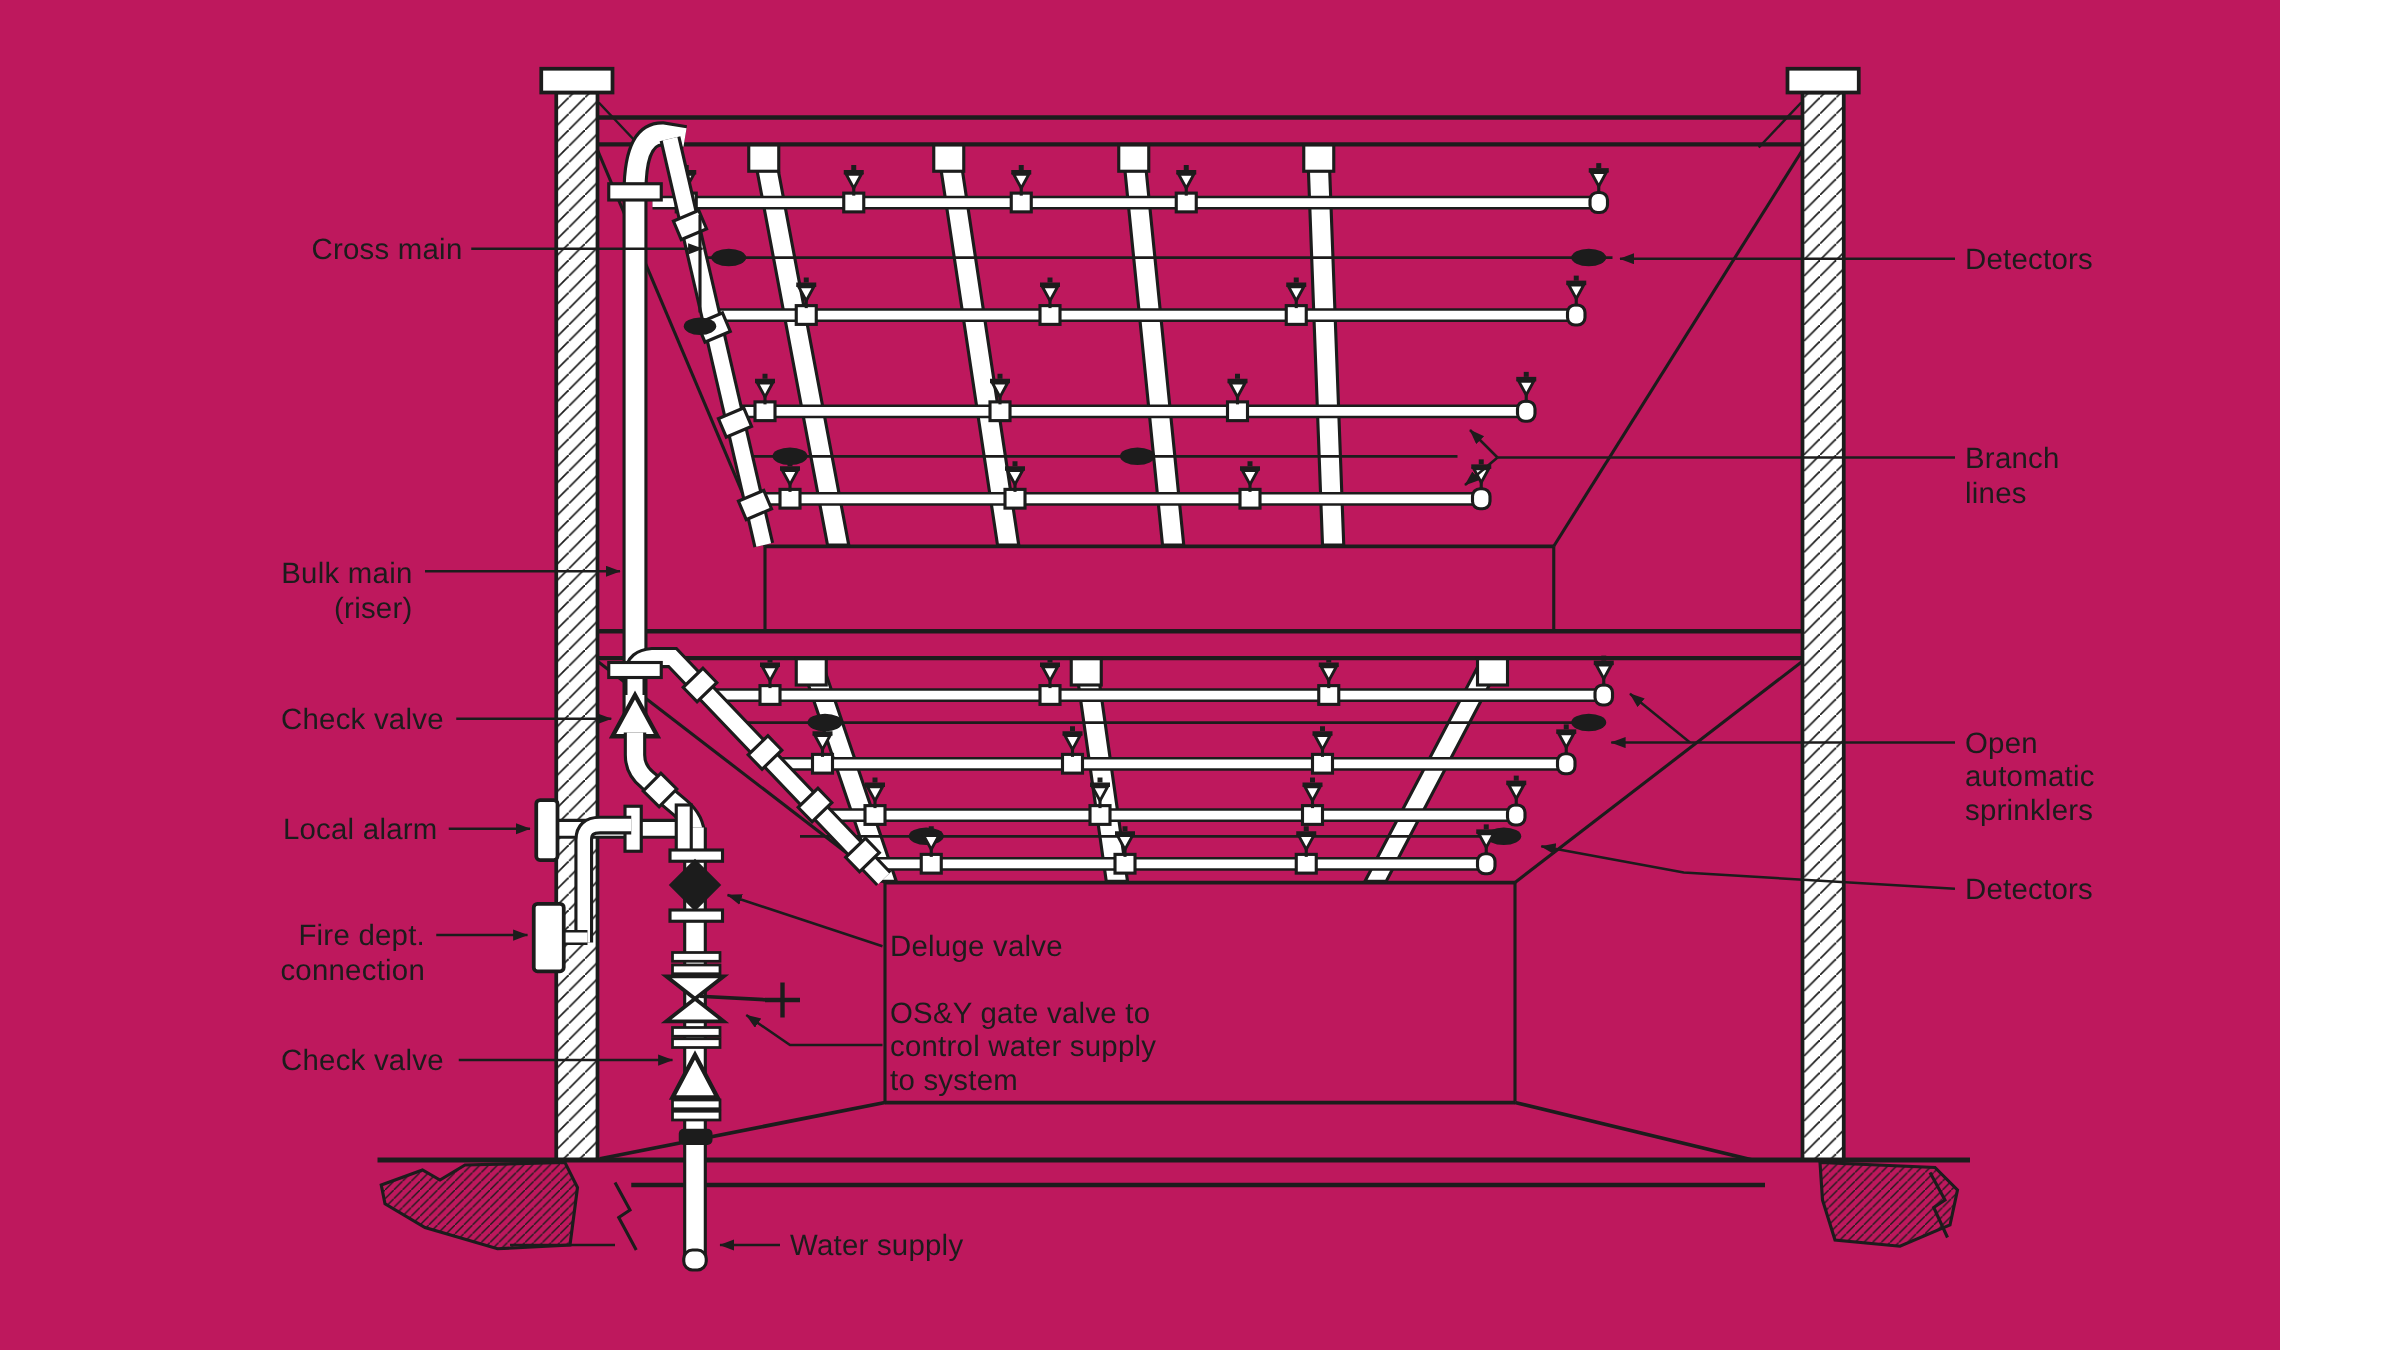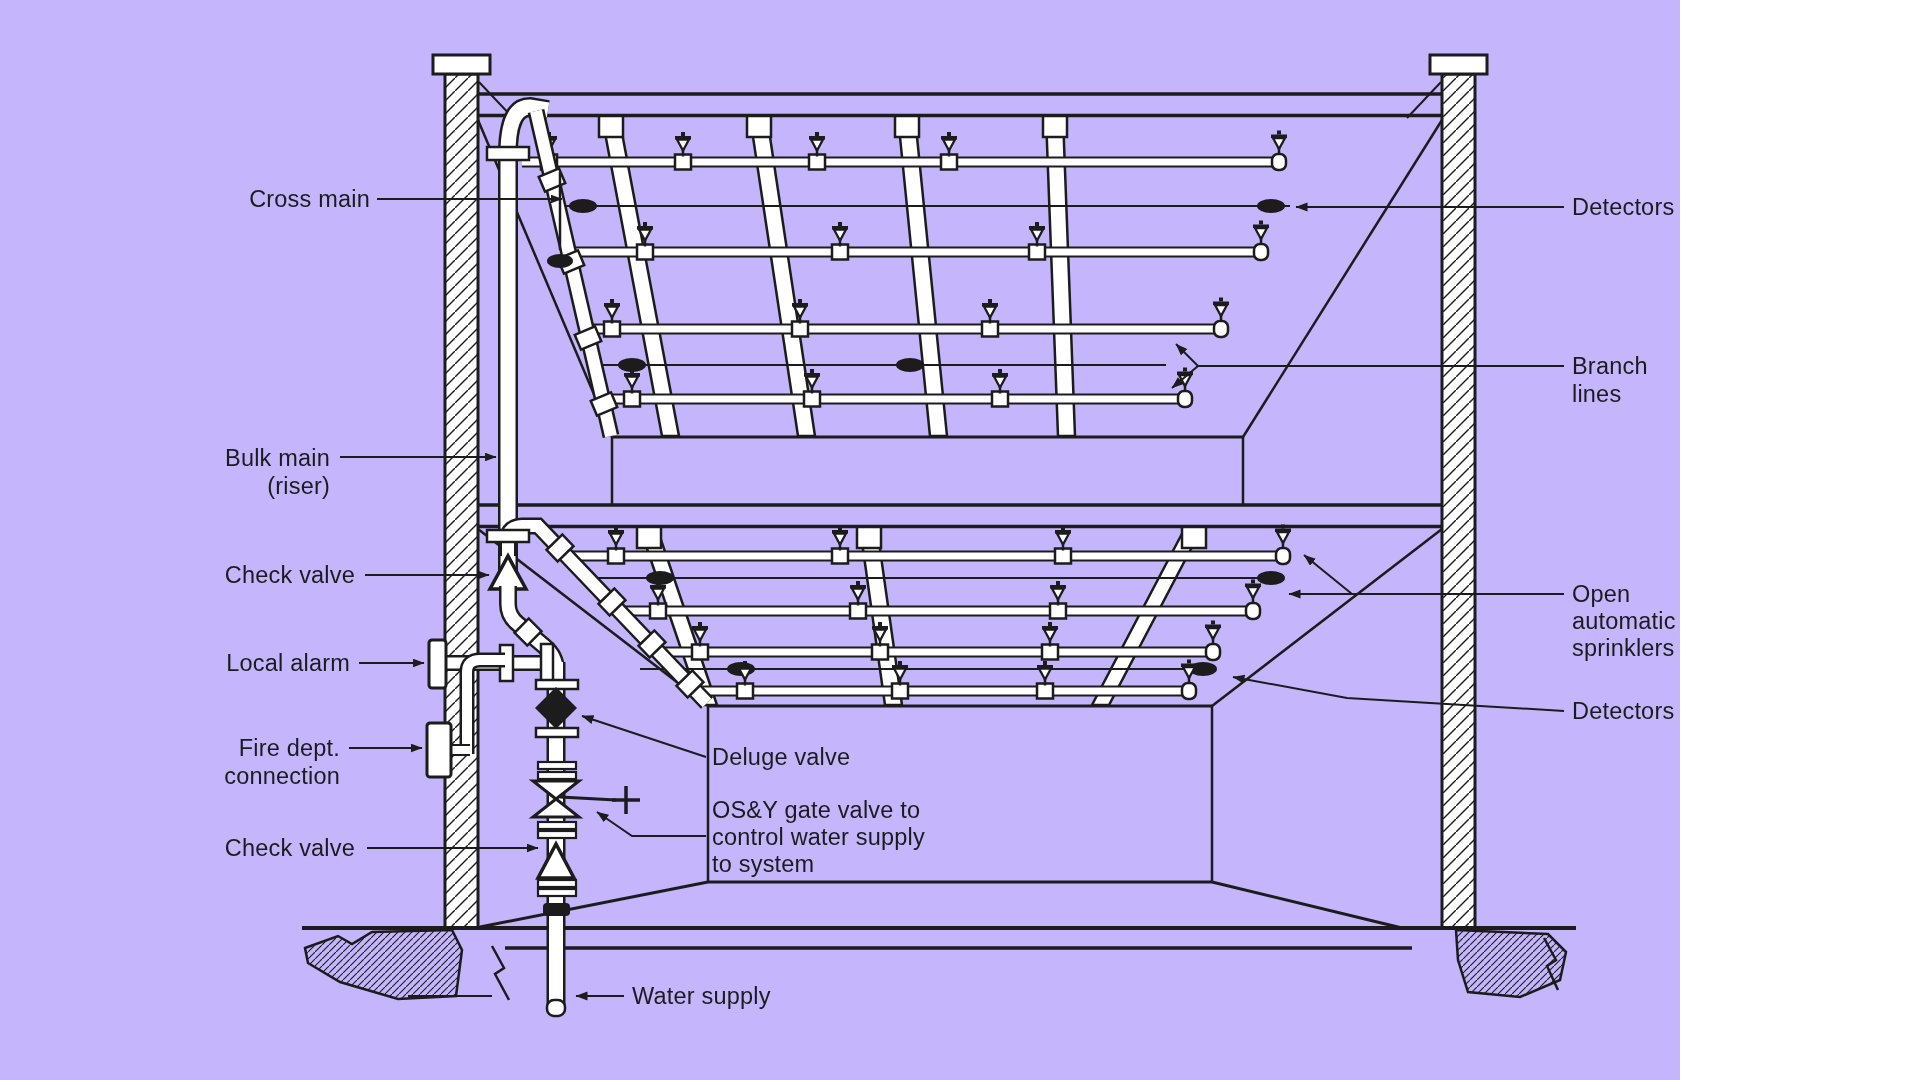--- a/index.html
+++ b/index.html
@@ -1,16 +1,16 @@
 <!DOCTYPE html>
 <html><head>
 <meta charset="utf-8">
 <style>
   html,body{margin:0;padding:0;background:#ffffff;}
-  .stage{position:relative;width:1680px;height:1080px;background:#c4b5fd;overflow:hidden;
+  .stage{position:relative;width:1824px;height:1080px;background:#be185d;overflow:hidden;
          font-family:"Liberation Sans", sans-serif;text-align:center;}
   svg{display:block;}
   .lbl{font:23.5px "Liberation Sans", sans-serif; fill:#1c1c1c; letter-spacing:.2px;}
   .ln{stroke:#1c1c1c; fill:none;}
 </style>
 </head>
 <body>
 
 <div class="stage">
 <svg width="1920" height="1080" viewBox="0 0 1920 1080">

